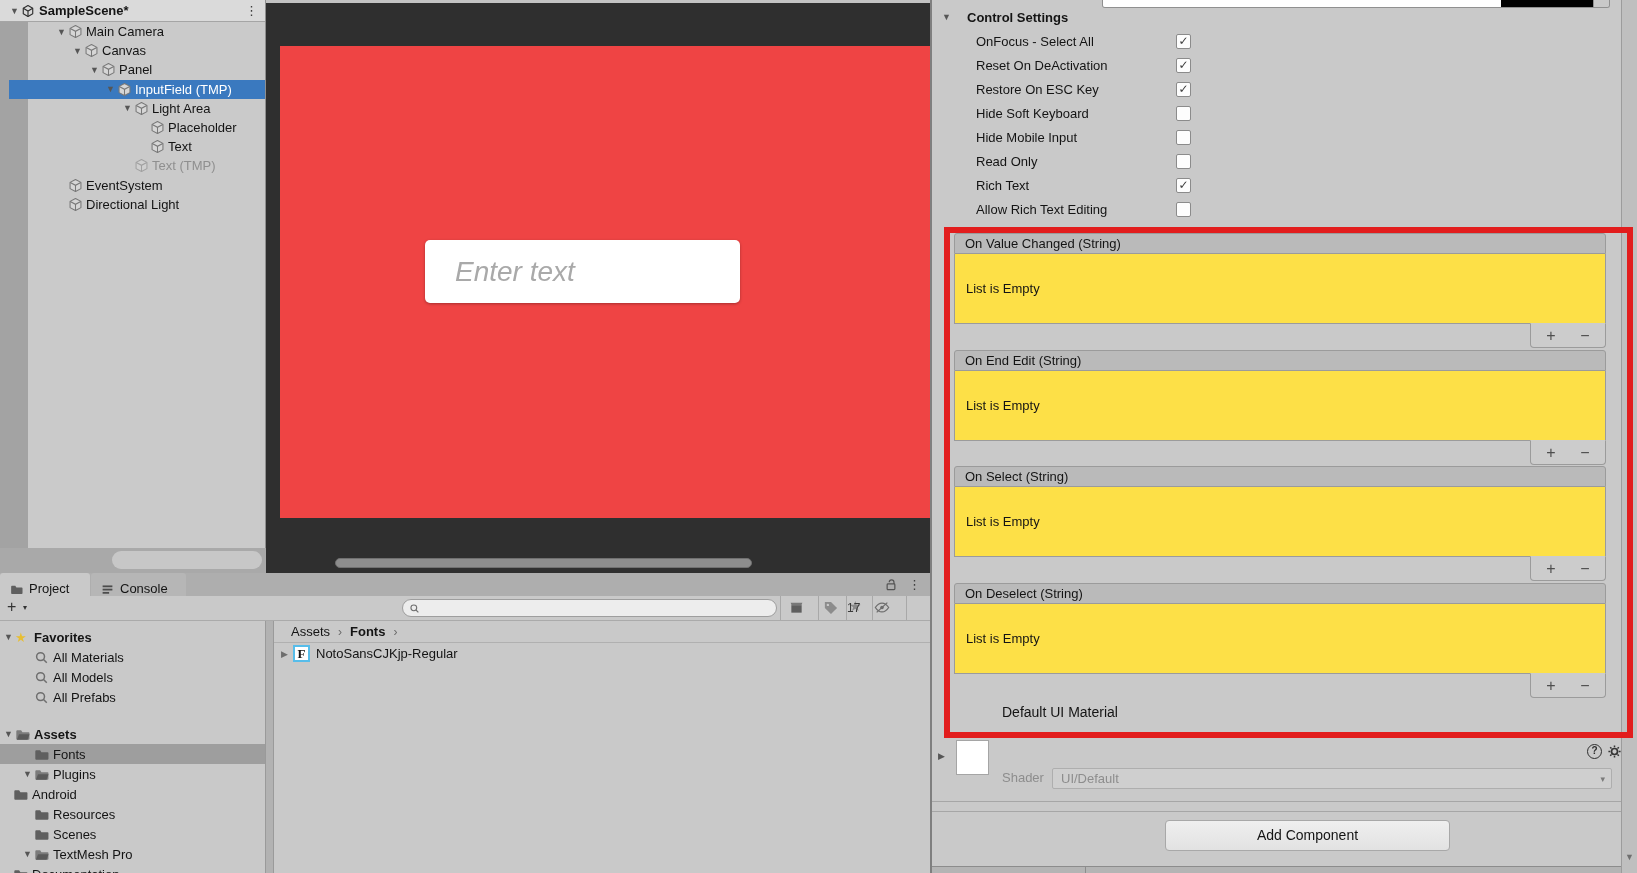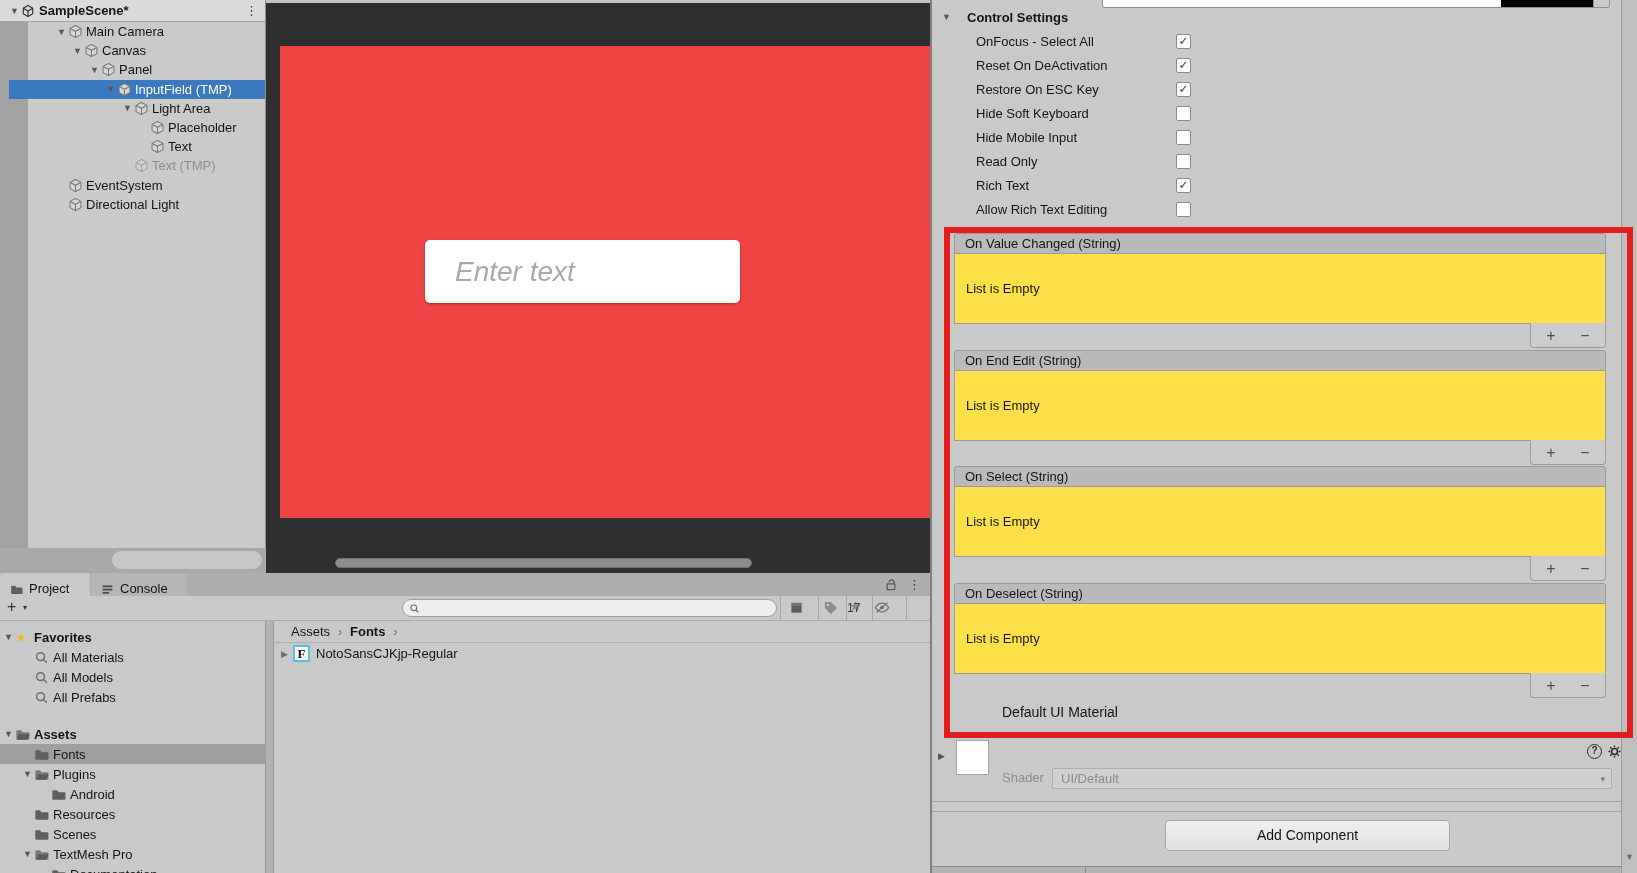--- a/index.html
+++ b/index.html
@@ -65,21 +65,21 @@
   .vline { position:absolute; top:0; width:1px; height:24px; background:#a8a8a8; }
   .seg-ic { position:absolute; width:15px; height:15px; top:4px; }
   .seg-star { position:absolute; top:2px; font-size:14px; color:#8a8a8a; }
   .seg-count { position:absolute; left:847px; top:5px; font-size:12px; color:#3a3a3a; }
   #ptree { position:absolute; left:0; top:48px; width:265px; height:252px; overflow:hidden; padding-top:6px; }
   .prow { position:relative; height:20px; display:flex; align-items:center; }
   .prow .icon { width:15px; height:15px; flex:0 0 15px; margin-right:4px; }
   .prow .star { flex:0 0 15px; width:15px; font-size:13px; line-height:15px; margin-right:4px; }
   .prow.bold .lbl { font-weight:bold; }
   .prow.selected { background:#9e9e9e; }
-  .p0 { padding-left:2px; } .p1 { padding-left:21px; } .p2 { padding-left:38px; }
+  .p0 { padding-left:2px; } .p1 { padding-left:21px; } .p2 { }
   .tree-gap { height:17px; }
   #psplit { position:absolute; left:265px; top:48px; width:9px; height:252px; background:#b2b2b2;
             border-left:1px solid #9a9a9a; border-right:1px solid #9a9a9a; }
   #pfiles { position:absolute; left:274px; top:48px; right:0; height:252px; background:#c9c9c9; }
   .crumbs { height:22px; border-bottom:1px solid #b0b0b0; display:flex; align-items:center;
             padding-left:17px; gap:8px; }
   .crumbs .sep { color:#6b6b6b; font-size:12px; }
   .crumbs .cur { font-weight:bold; }
   .filerow { height:21px; display:flex; align-items:center; padding-left:4px; }
   .filerow .fold { color:#6e6e6e; }

